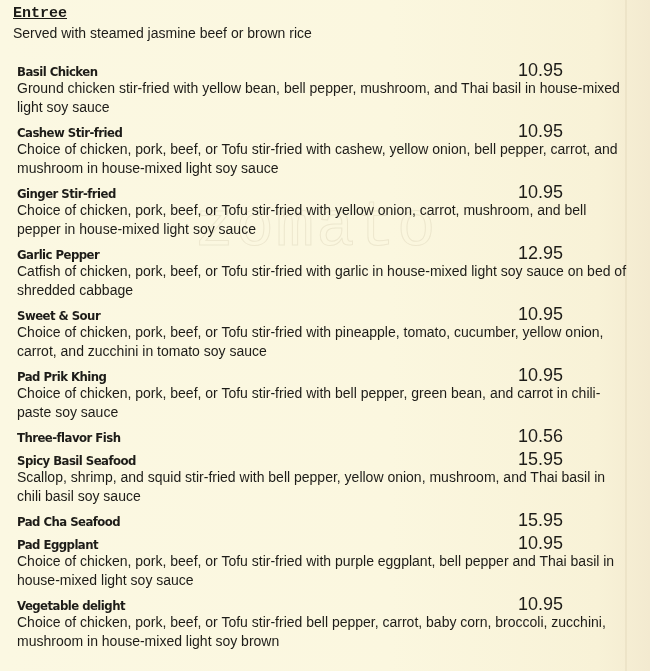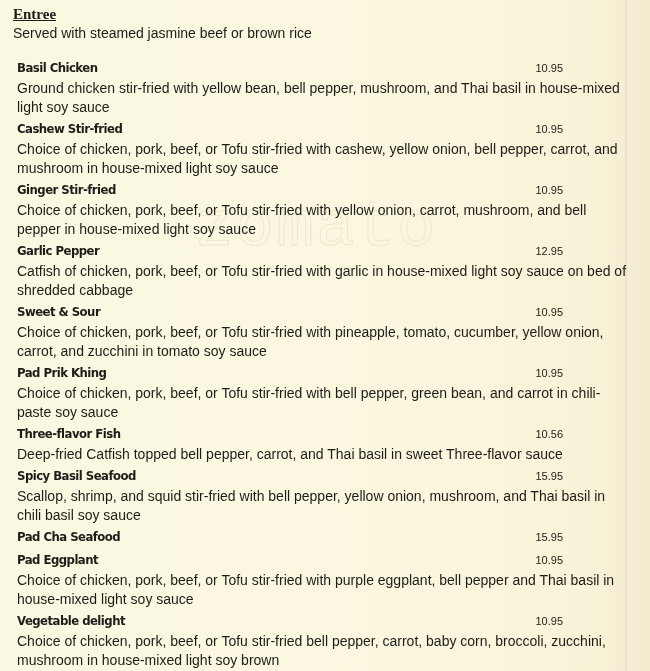--- a/index.html
+++ b/index.html
@@ -37,21 +37,21 @@
       pointer-events: none;
       user-select: none;
     }
     .content {
       position: absolute;
       left: 13px;
       top: 4px;
       width: 560px;
     }
     .section-title {
-      font-family: Liberation Serif, serif;
+      font-family: Liberation Mono, monospace;
       font-weight: bold;
       font-size: 15px;
       text-decoration: underline;
       line-height: 20px;
       margin: 0;
     }
     .section-subtitle {
       font-size: 14px;
       line-height: 19px;
       margin: 0 0 17px 0;
@@ -66,21 +66,21 @@
     .item-name {
       font-family: "DejaVu Sans", sans-serif;
       font-weight: bold;
       font-size: 13px;
       letter-spacing: -0.6px;
       transform: scaleX(0.9);
       transform-origin: left center;
       white-space: nowrap;
     }
     .item-price {
-      font-size: 11px;
+      font-size: 18px;
       width: 56px;
       text-align: right;
       padding-right: 6px;
     }
     .item-desc {
       font-size: 14px;
       line-height: 19px;
       width: 610px;
       margin: 0;
     }
@@ -142,21 +142,20 @@
       <span class="item-price">10.95</span>
     </div>
     <p class="item-desc">Choice of chicken, pork, beef, or Tofu stir-fried with bell pepper, green bean, and carrot in chili-paste soy sauce</p>
   </div>
 
   <div class="item">
     <div class="item-head">
       <span class="item-name">Three-flavor Fish</span>
       <span class="item-price">10.56</span>
     </div>
-    <p class="item-desc">Deep-fried Catfish topped bell pepper, carrot, and Thai basil in sweet Three-flavor sauce</p>
   </div>
 
   <div class="item">
     <div class="item-head">
       <span class="item-name">Spicy Basil Seafood</span>
       <span class="item-price">15.95</span>
     </div>
     <p class="item-desc">Scallop, shrimp, and squid stir-fried with bell pepper, yellow onion, mushroom, and Thai basil in chili basil soy sauce</p>
   </div>
 

